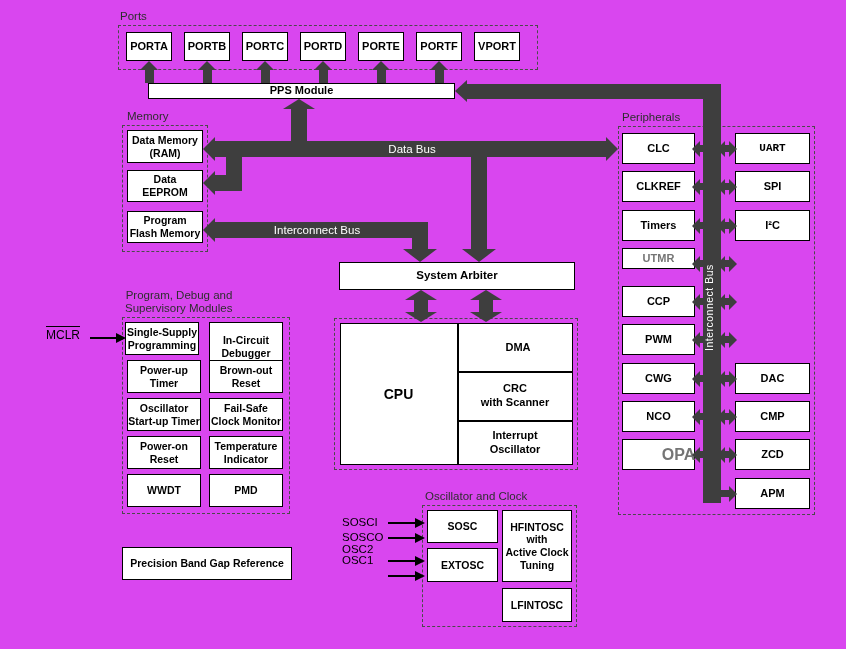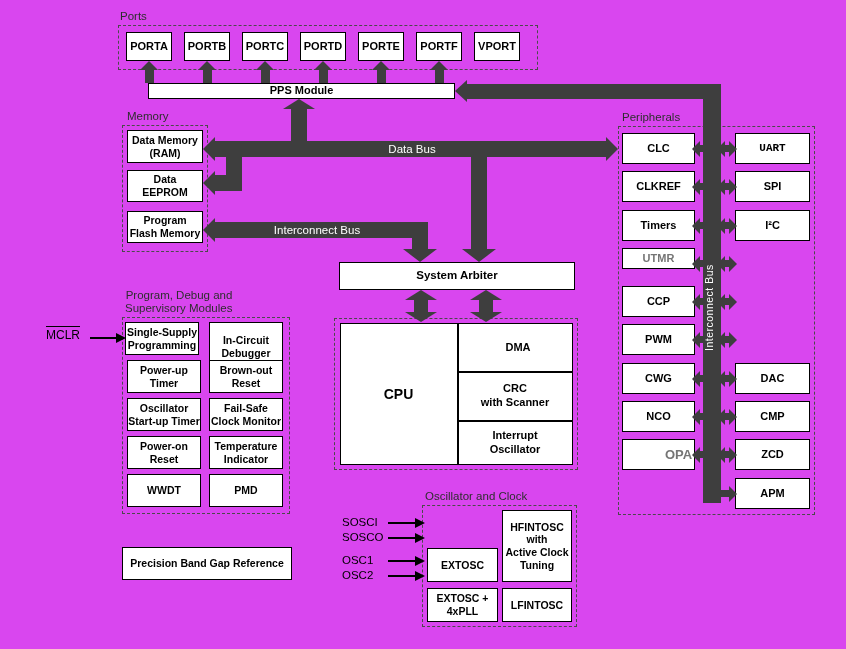--- a/index.html
+++ b/index.html
@@ -204,47 +204,46 @@
   <div class="box" style="left:209px;top:474px;width:74px;height:33px;">
       <span class="ln">PMD</span>
     </div>
 
   <div class="box" style="left:122px;top:547px;width:170px;height:33px;">
       <span class="ln">Precision Band Gap Reference</span>
     </div>
 
   <div class="seclabel" style="left:425px;top:490px;">Oscillator and Clock</div>
   <div class="dashed" style="left:422px;top:505px;width:155px;height:122px;"></div>
+  <div class="box" style="left:427px;top:510px;width:71px;height:33px;">
+      <span class="ln">SOSC</span>
+    </div>
   <div class="box" style="left:427px;top:548px;width:71px;height:34px;">
       <span class="ln">EXTOSC</span>
-    </div>
-  <div class="box" style="left:427px;top:588px;width:71px;height:34px;">
-      <span class="ln">EXTOSC +</span>
-      <span class="ln">4xPLL</span>
     </div>
   <div class="box" style="left:502px;top:510px;width:70px;height:72px;">
       <span class="ln">HFINTOSC</span>
       <span class="ln">with</span>
       <span class="ln">Active Clock</span>
       <span class="ln">Tuning</span>
     </div>
   <div class="box" style="left:502px;top:588px;width:70px;height:34px;">
       <span class="ln">LFINTOSC</span>
     </div>
 
   <div class="seclabel" style="left:342px;top:516px;color:#000;">SOSCI</div>
   <div class="thinshaft" style="left:388px;top:522px;width:28px;"></div>
   <div class="tri" style="left:415px;top:517.5px;border-top:5.5px solid transparent;border-bottom:5.5px solid transparent;border-left:10px solid #000;"></div>
   <div class="seclabel" style="left:342px;top:531px;color:#000;">SOSCO</div>
   <div class="thinshaft" style="left:388px;top:537px;width:28px;"></div>
   <div class="tri" style="left:415px;top:532.5px;border-top:5.5px solid transparent;border-bottom:5.5px solid transparent;border-left:10px solid #000;"></div>
   <div class="seclabel" style="left:342px;top:554px;color:#000;">OSC1</div>
   <div class="thinshaft" style="left:388px;top:560px;width:28px;"></div>
   <div class="tri" style="left:415px;top:555.5px;border-top:5.5px solid transparent;border-bottom:5.5px solid transparent;border-left:10px solid #000;"></div>
-  <div class="seclabel" style="left:342px;top:569px;color:#000;">OSC2</div>
+  <div class="seclabel" style="left:342px;top:543px;color:#000;">OSC2</div>
   <div class="thinshaft" style="left:388px;top:575px;width:28px;"></div>
   <div class="tri" style="left:415px;top:570.5px;border-top:5.5px solid transparent;border-bottom:5.5px solid transparent;border-left:10px solid #000;"></div>
 
   <div class="seclabel" style="left:622px;top:111px;">Peripherals</div>
   <div class="dashed" style="left:618px;top:126px;width:197px;height:389px;"></div>
 
   <div class="bar" style="left:703px;top:84px;width:18px;height:419px;z-index:2;"></div>
   <div class="vtext" style="left:703px;top:228px;width:18px;height:160px;z-index:4;">Interconnect Bus</div>
 
   <div class="box" style="left:622px;top:133px;width:73px;height:31px;font-size:11px;">
@@ -264,21 +263,21 @@
     </div>
   <div class="box" style="left:622px;top:324px;width:73px;height:31px;font-size:11px;">
       <span class="ln">PWM</span>
     </div>
   <div class="box" style="left:622px;top:363px;width:73px;height:31px;font-size:11px;">
       <span class="ln">CWG</span>
     </div>
   <div class="box" style="left:622px;top:401px;width:73px;height:31px;font-size:11px;">
       <span class="ln">NCO</span>
     </div>
-  <div class="box" style="left:622px;top:439px;width:73px;height:31px;font-size:13px;padding-left:40px;">
+  <div class="box" style="left:622px;top:439px;width:73px;height:31px;font-size:16px;padding-left:40px;">
       <span class="ln muted">OPA</span>
     </div>
 
   <div class="box" style="left:735px;top:133px;width:75px;height:31px;font-size:11px;font-family:Liberation Mono, monospace;">
       <span class="ln">UART</span>
     </div>
   <div class="box" style="left:735px;top:171px;width:75px;height:31px;font-size:11px;">
       <span class="ln">SPI</span>
     </div>
   <div class="box" style="left:735px;top:210px;width:75px;height:31px;font-size:11px;">

